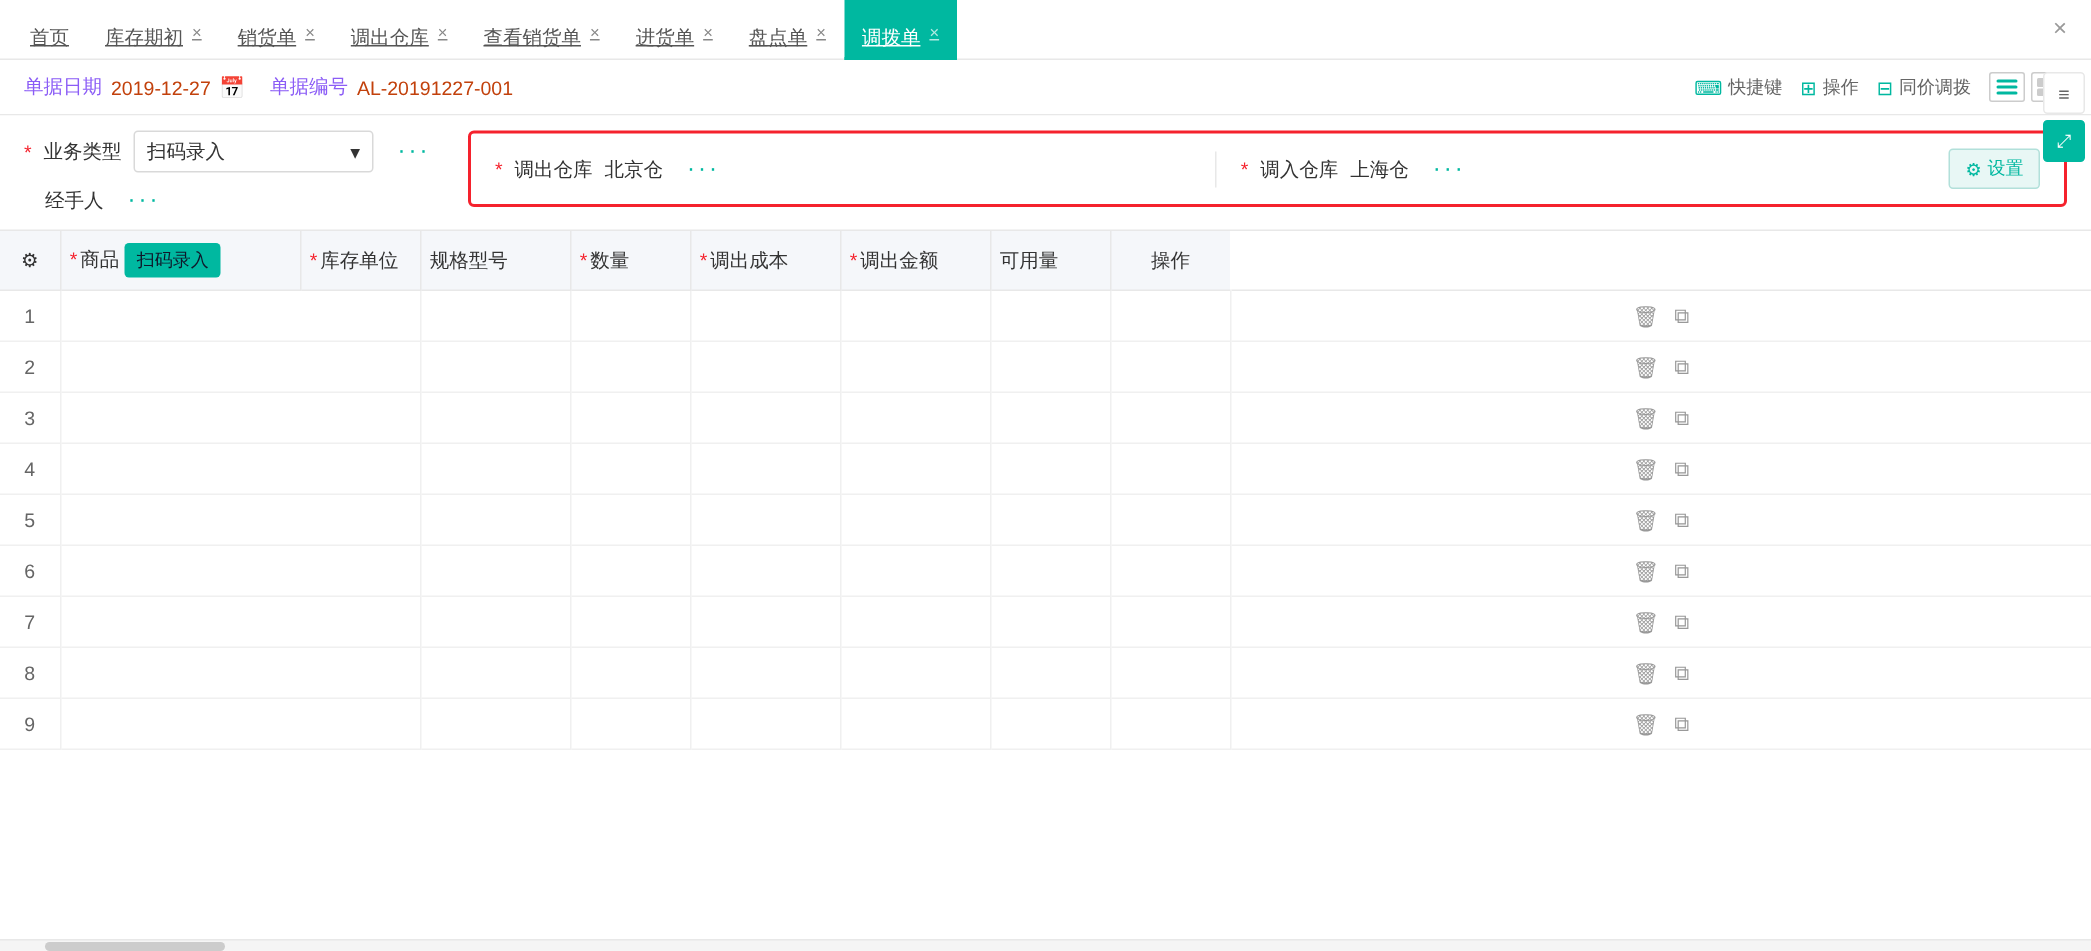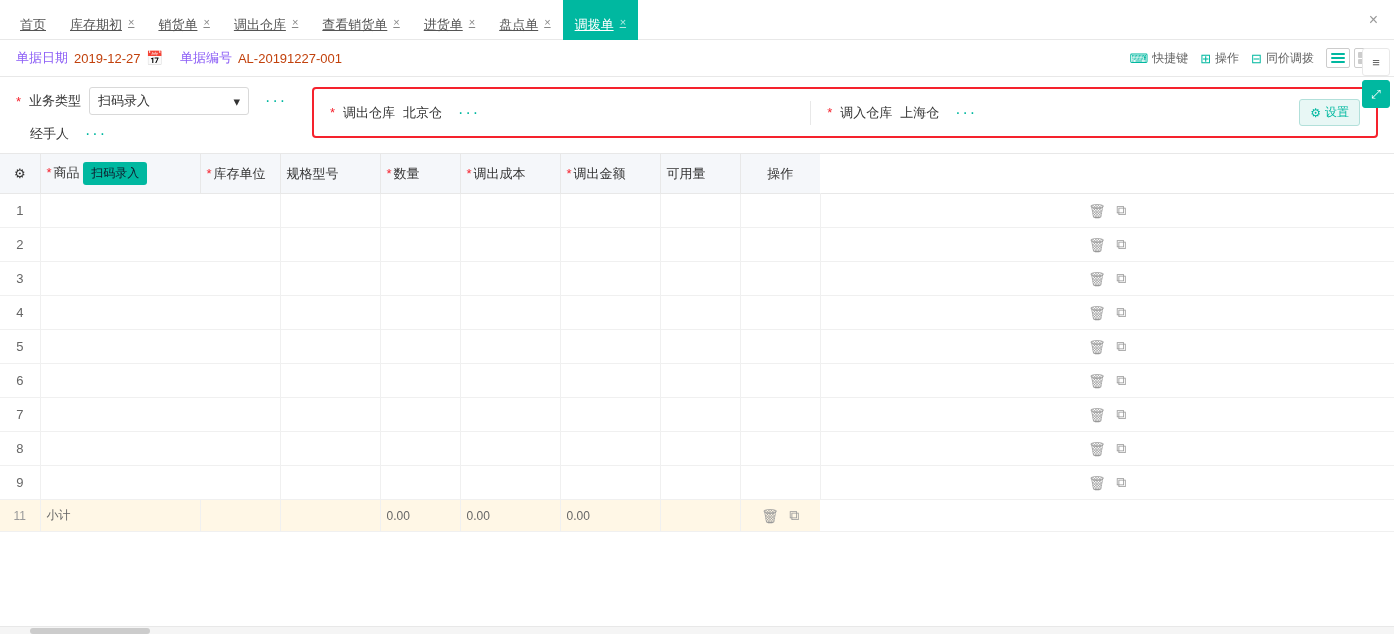--- a/index.html
+++ b/index.html
@@ -534,36 +534,20 @@
         <td></td>
         <td></td>
         <td></td>
         <td>
           <div class="row-actions">
             <span class="row-action-btn">🗑</span>
             <span class="row-action-btn">⧉</span>
           </div>
         </td>
       </tr>
-            <tr class="subtotal-row">
-        <td colspan="1" style="text-align:center;color:#999;">11</td>
-        <td colspan="1" style="color:#666;">小计</td>
-        <td></td>
-        <td></td>
-        <td>0.00</td>
-        <td>0.00</td>
-        <td>0.00</td>
-        <td></td>
-        <td>
-          <div class="row-actions">
-            <span class="row-action-btn">🗑</span>
-            <span class="row-action-btn">⧉</span>
-          </div>
-        </td>
-      </tr>
           </tbody>
       </table>
     </div>
     <div class="scrollbar-area">
       <div class="scrollbar-thumb"></div>
     </div>
   </div>
 
   <div class="right-panel">
     <div class="right-panel-btn">

